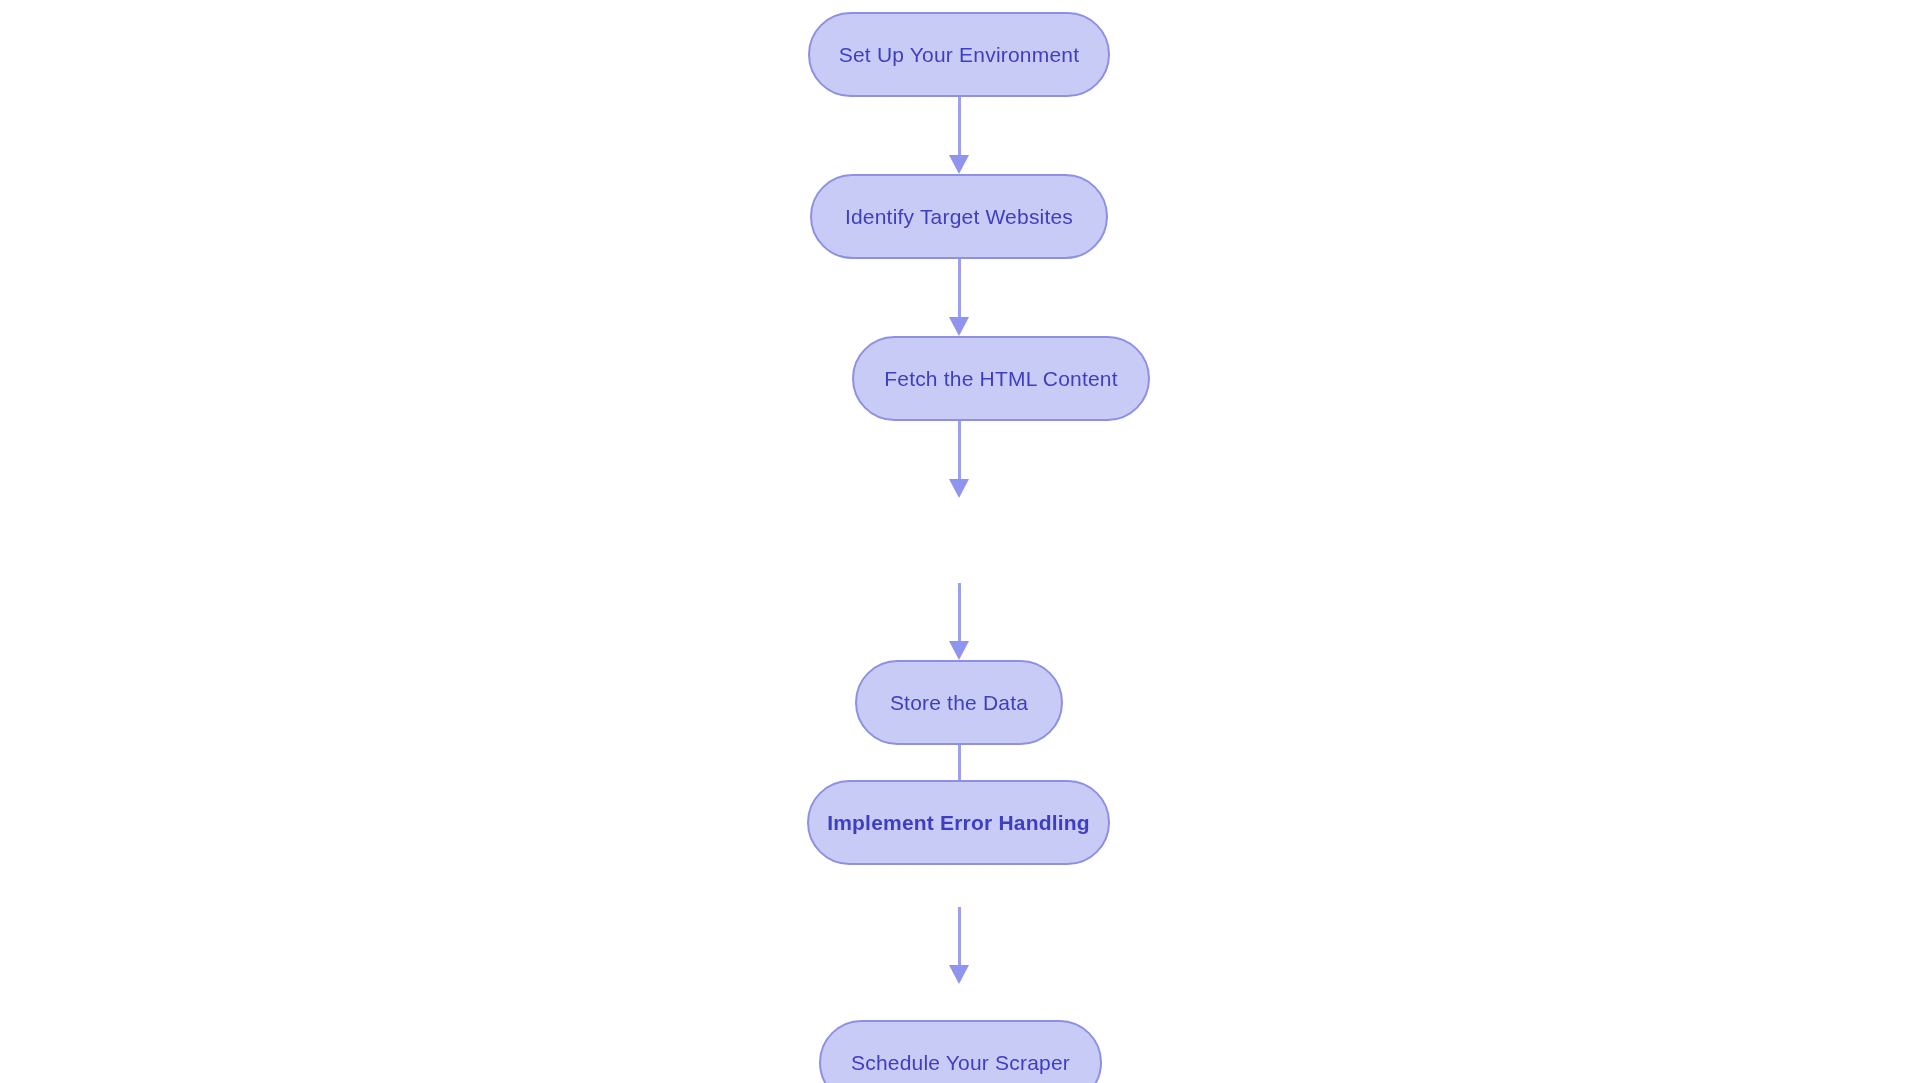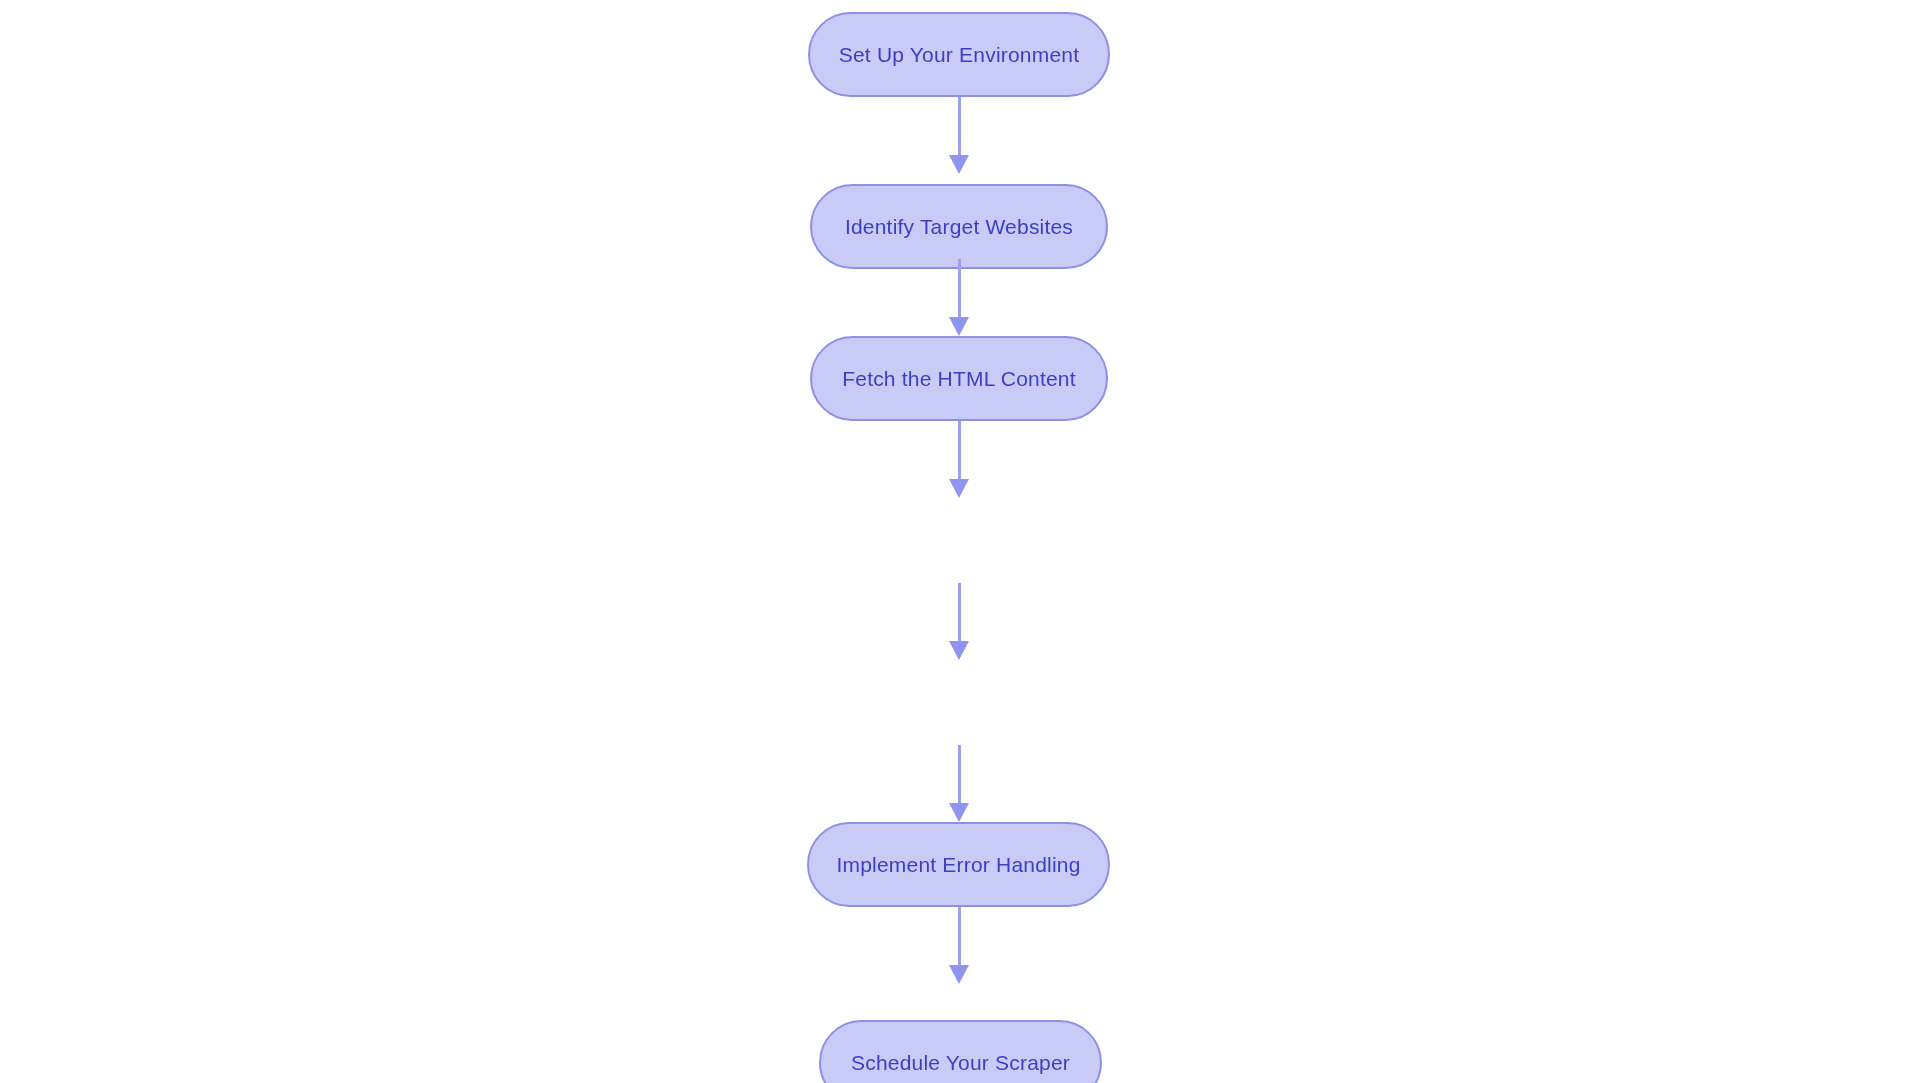--- a/index.html
+++ b/index.html
@@ -28,25 +28,25 @@
     font-size: 21px;
     font-weight: 500;
     letter-spacing: 0.2px;
     display: flex;
     align-items: center;
     justify-content: center;
     text-align: center;
     white-space: nowrap;
   }
   .n1 { top: 12px;  left: 808px; width: 302px; }
-  .n2 { top: 184px; left: 810px; width: 298px; }
-  .n3 { top: 336px; left: 810px; width: 298px; }
+  .n2 { top: 174px; left: 810px; width: 298px; }
+  .n3 { top: 336px; left: 852px; width: 298px; }
   .n4 { top: 498px; left: 852px; width: 215px; }
   .n5 { top: 660px; left: 855px; width: 208px; }
-  .n6 { top: 822px; left: 807px; width: 303px; }
+  .n6 { top: 780px; left: 807px; width: 303px; font-weight: bold; }
   .n7 { top: 1020px; left: 819px; width: 283px; }
 
   .connector {
     position: absolute;
     left: 949px;
     width: 21px;
     height: 77px;
   }
   .c1 { top: 97px; }
   .c2 { top: 259px; }
@@ -98,20 +98,21 @@
     <div class="line"></div>
     <div class="head"></div>
   </div>
 
 
   <div class="connector c4">
     <div class="line"></div>
     <div class="head"></div>
   </div>
 
+  <div class="node n5">Store the Data</div>
 
   <div class="connector c5">
     <div class="line"></div>
     <div class="head"></div>
   </div>
 
   <div class="node n6">Implement Error Handling</div>
 
   <div class="connector c6">
     <div class="line"></div>

